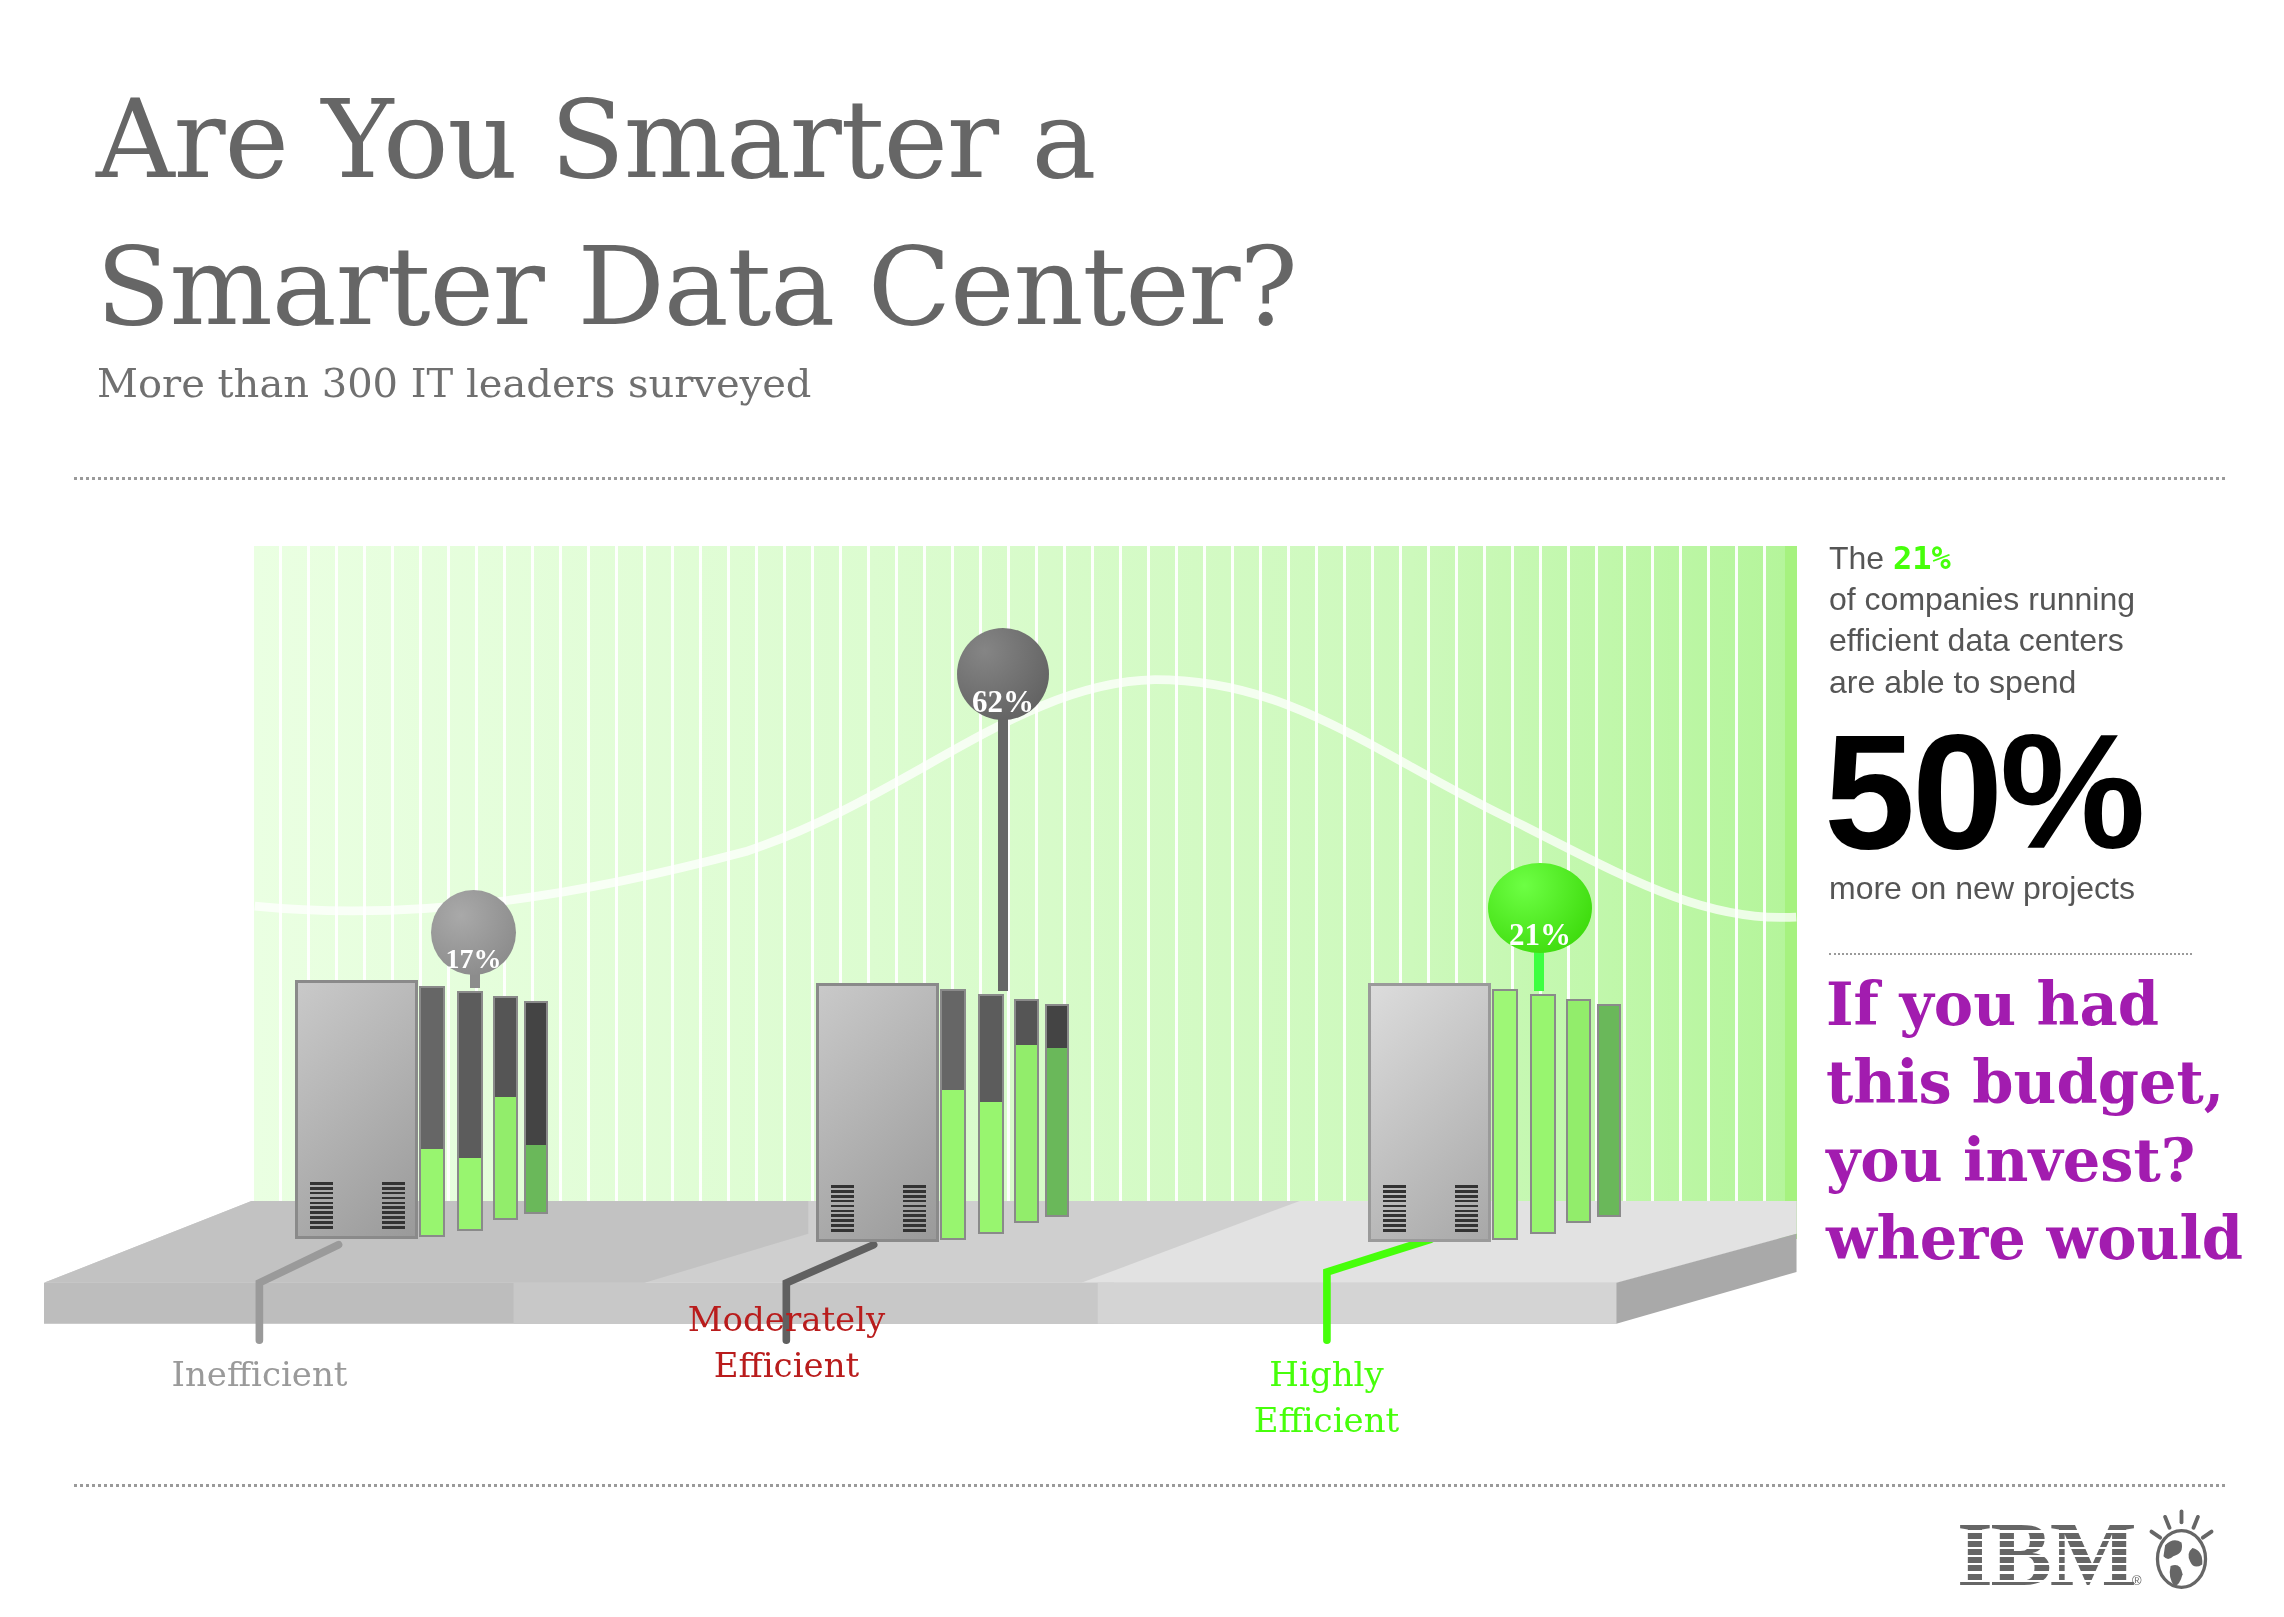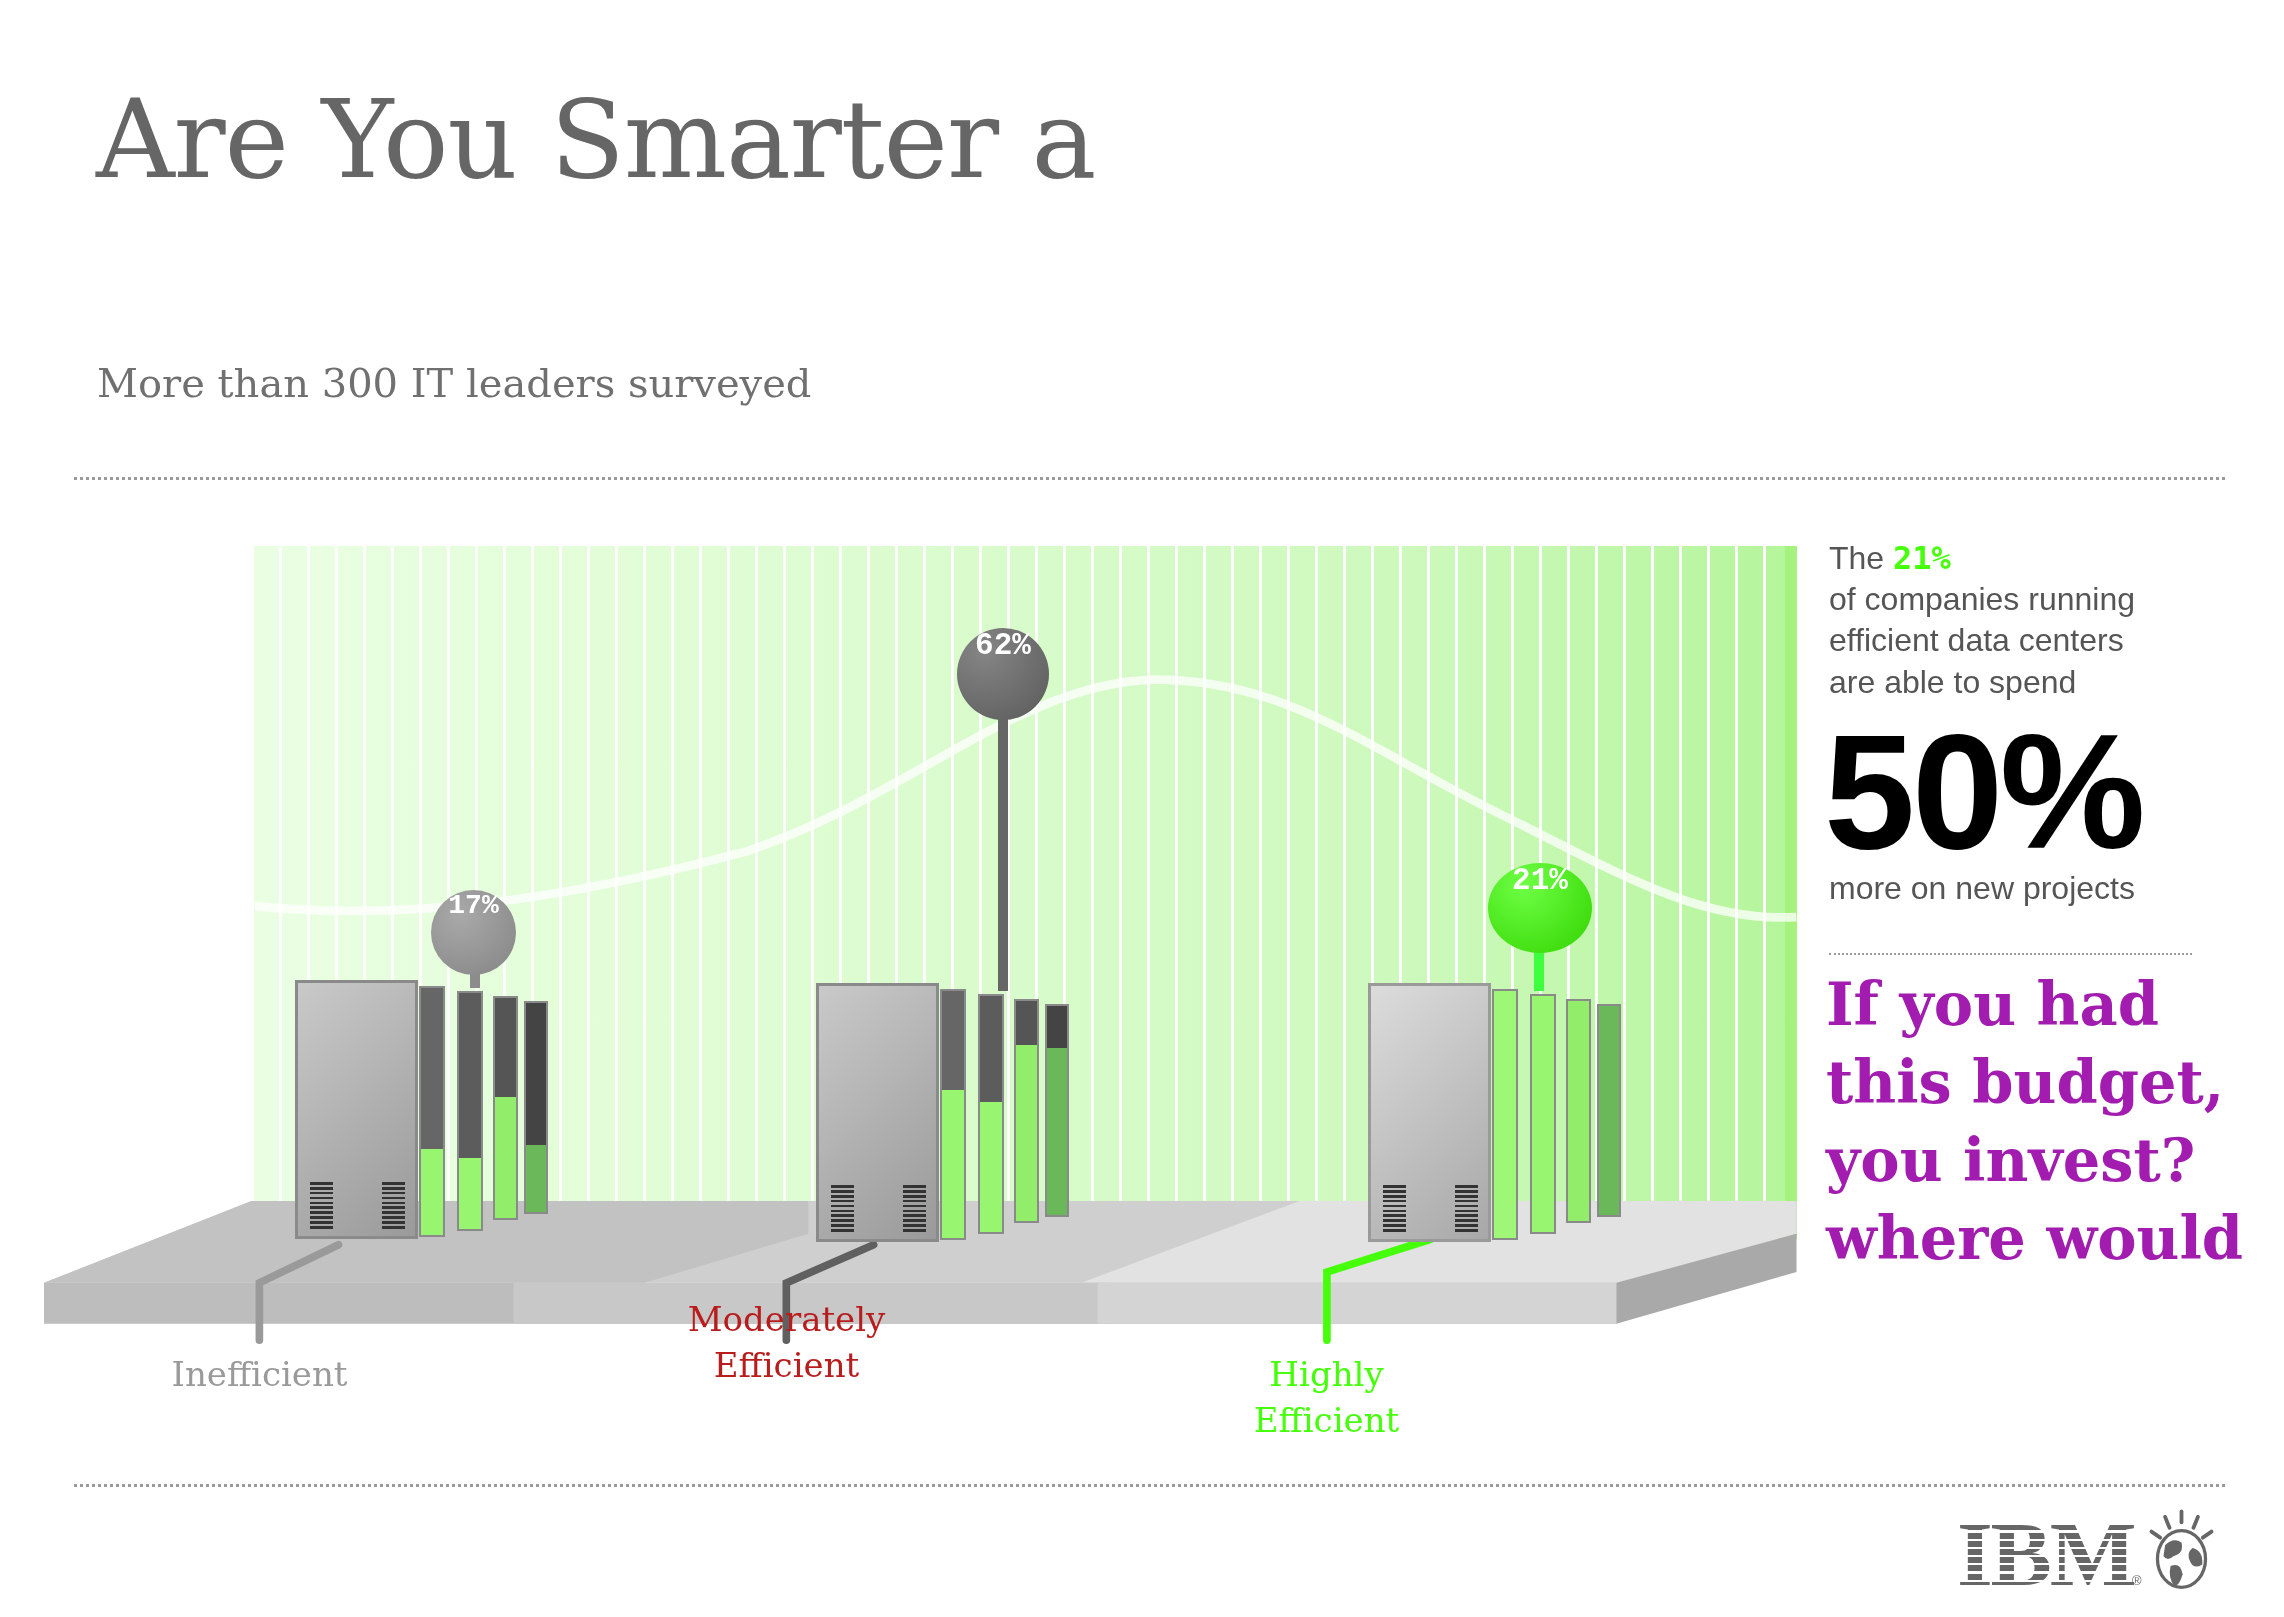--- a/index.html
+++ b/index.html
@@ -7,32 +7,33 @@
   .abs{position:absolute;}
   .title{left:96px;top:66px;font-family:"DejaVu Serif",serif;font-size:109px;line-height:147px;color:#666;font-weight:normal;letter-spacing:-1.1px;}
   .subtitle{left:97px;top:360px;font-family:"DejaVu Serif",serif;font-size:40px;color:#707070;}
   .dots{height:0;border-top:3.3px dotted #9a9a9a;}
   .chartbg{left:254px;top:546px;width:1543px;height:693px;
     background:linear-gradient(90deg,#eaffe2 0%,#dcfcd0 40%,#cdf9bc 75%,#b4f59a 100%);}
   .stripes{left:254px;top:546px;width:1543px;height:693px;
     background-image:repeating-linear-gradient(90deg,transparent 0,transparent 24.6px,rgba(255,255,255,0.95) 24.6px,rgba(255,255,255,0.95) 28px);}
   .edge{left:1785px;top:546px;width:12px;height:693px;background:#a6f27f;}
   .label{font-family:"DejaVu Serif",serif;font-weight:normal;font-size:34px;line-height:46px;text-align:center;}
-  .bubble{border-radius:50%;color:#fff;font-weight:bold;display:flex;align-items:flex-start;justify-content:center;font-family:Liberation Mono, monospace;}
+  .bubble{border-radius:50%;color:#fff;font-weight:bold;display:flex;align-items:flex-end;justify-content:center;font-family:Liberation Serif, serif;}
   .stem{width:9.8px;}
   .rack{position:absolute;}
   .rt{left:1829px;color:#555;font-size:32px;line-height:41px;}
   .big{left:1824px;top:710px;font-size:164px;font-weight:bold;color:#000000;line-height:164px;letter-spacing:-3.3px;}
   .question{left:1826px;top:966px;font-family:"DejaVu Serif",serif;font-weight:bold;color:#a21caf;font-size:59px;line-height:78px;}
 </style>
 </head>
 <body>
 
 <div class="abs title">
   <div>Are You Smarter a</div>
+  <div>Smarter Data Center?</div>
 </div>
 <div class="abs subtitle">More than 300 IT leaders surveyed</div>
 <div class="abs dots" style="left:74px;top:477px;width:2151px;"></div>
 
 <div class="abs chartbg"></div>
 <div class="abs stripes"></div>
 <div class="abs edge"></div>
 
 <svg class="abs" style="left:254px;top:546px;" width="1543" height="693" viewBox="0 0 2825 1270">
   <path d="M0,660 C300,690 600,640 900,560 C1200,460 1400,250 1650,245 C1900,245 2050,380 2300,500 C2500,600 2650,690 2825,680" fill="none" stroke="rgba(255,255,255,0.75)" stroke-width="16"></path>

